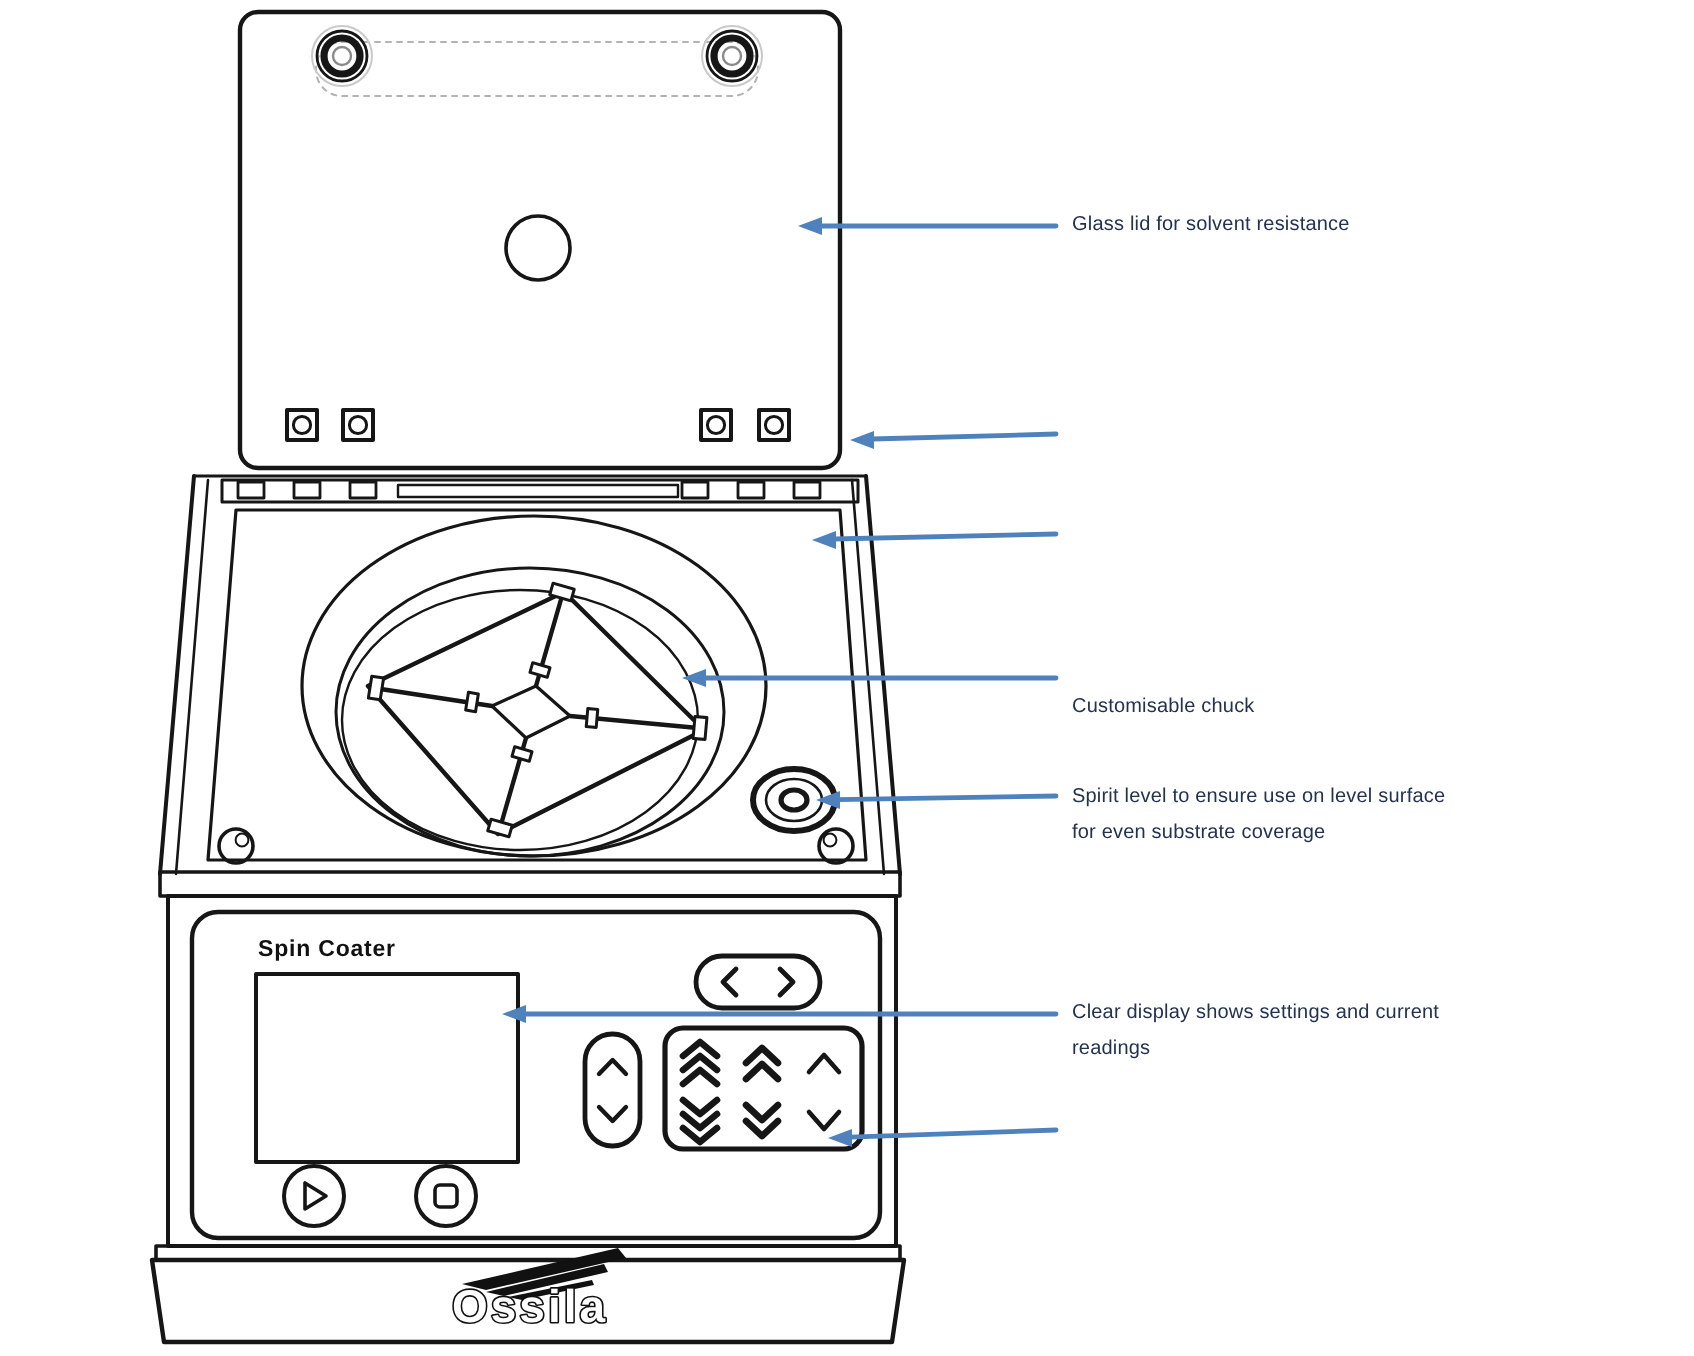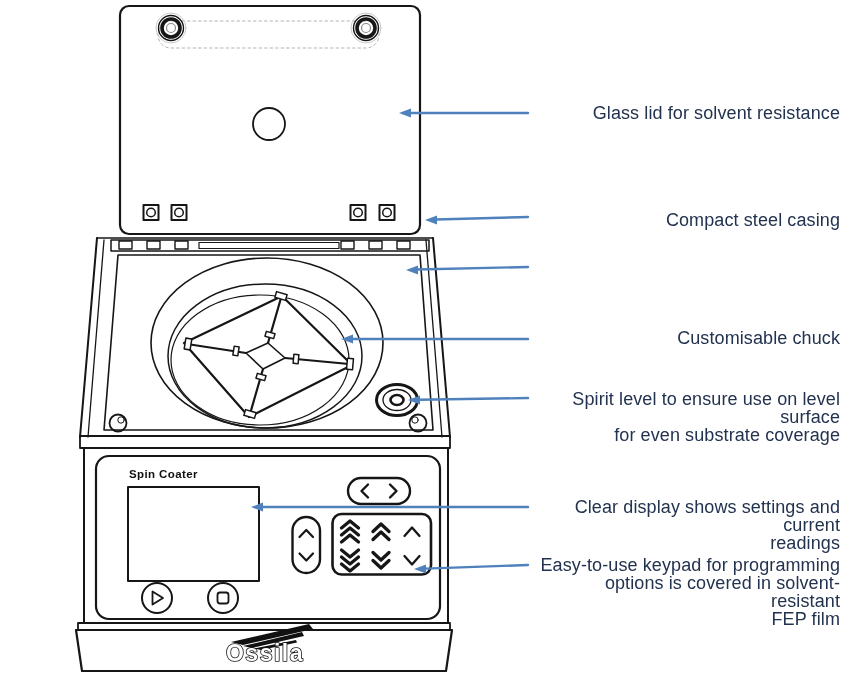--- a/index.html
+++ b/index.html
@@ -2,22 +2,22 @@
 <html><head>
 <meta charset="utf-8">
 <style>
   html,body{margin:0;padding:0;background:#fff;}
   body{width:847px;height:678px;font-family:"Liberation Sans",sans-serif;}
   .canvas{position:relative;width:847px;height:678px;background:#fff;overflow:hidden;}
   .canvas svg{position:absolute;top:0;left:0;}
   .callouts{position:absolute;top:0;left:0;width:847px;height:678px;pointer-events:none;}
   .callout{
     position:absolute;left:536px;width:304px;
-    font-size:18px;line-height:18px;color:#22324f;
-    white-space:pre-line;letter-spacing:0.1px;text-align:right;
+    font-size:10px;line-height:18px;color:#22324f;
+    white-space:pre-line;letter-spacing:0.1px;
   }
 </style>
 </head>
 <body>
 
 <div class="canvas">
 
   <svg width="847" height="678" viewBox="0 0 847 678">
     <g fill="none" stroke="#161616" stroke-linecap="round" stroke-linejoin="round">
 
@@ -214,24 +214,20 @@
           <path d="M425 568.6 L528 565"></path>
             <polygon points="414,569 426,564.5 426,573.5" stroke="none"></polygon>
         </g>
       </g>
 
     </g>
   </svg>
 
   <div class="callouts">
     <div class="callout" style="top:104px">Glass lid for solvent resistance</div>
-    <div class="callout" style="top:211px">Compact steel casing</div>
-    <div class="callout" style="top:329px">Customisable chuck</div>
+    <div class="callout" style="top:345px">Customisable chuck</div>
     <div class="callout" style="top:390px">Spirit level to ensure use on level surface
 for even substrate coverage</div>
     <div class="callout" style="top:498px">Clear display shows settings and current
 readings</div>
-    <div class="callout" style="top:556px">Easy-to-use keypad for programming
-options is covered in solvent-resistant
-FEP film</div>
   </div>
 
 </div>
 
 </body></html>

